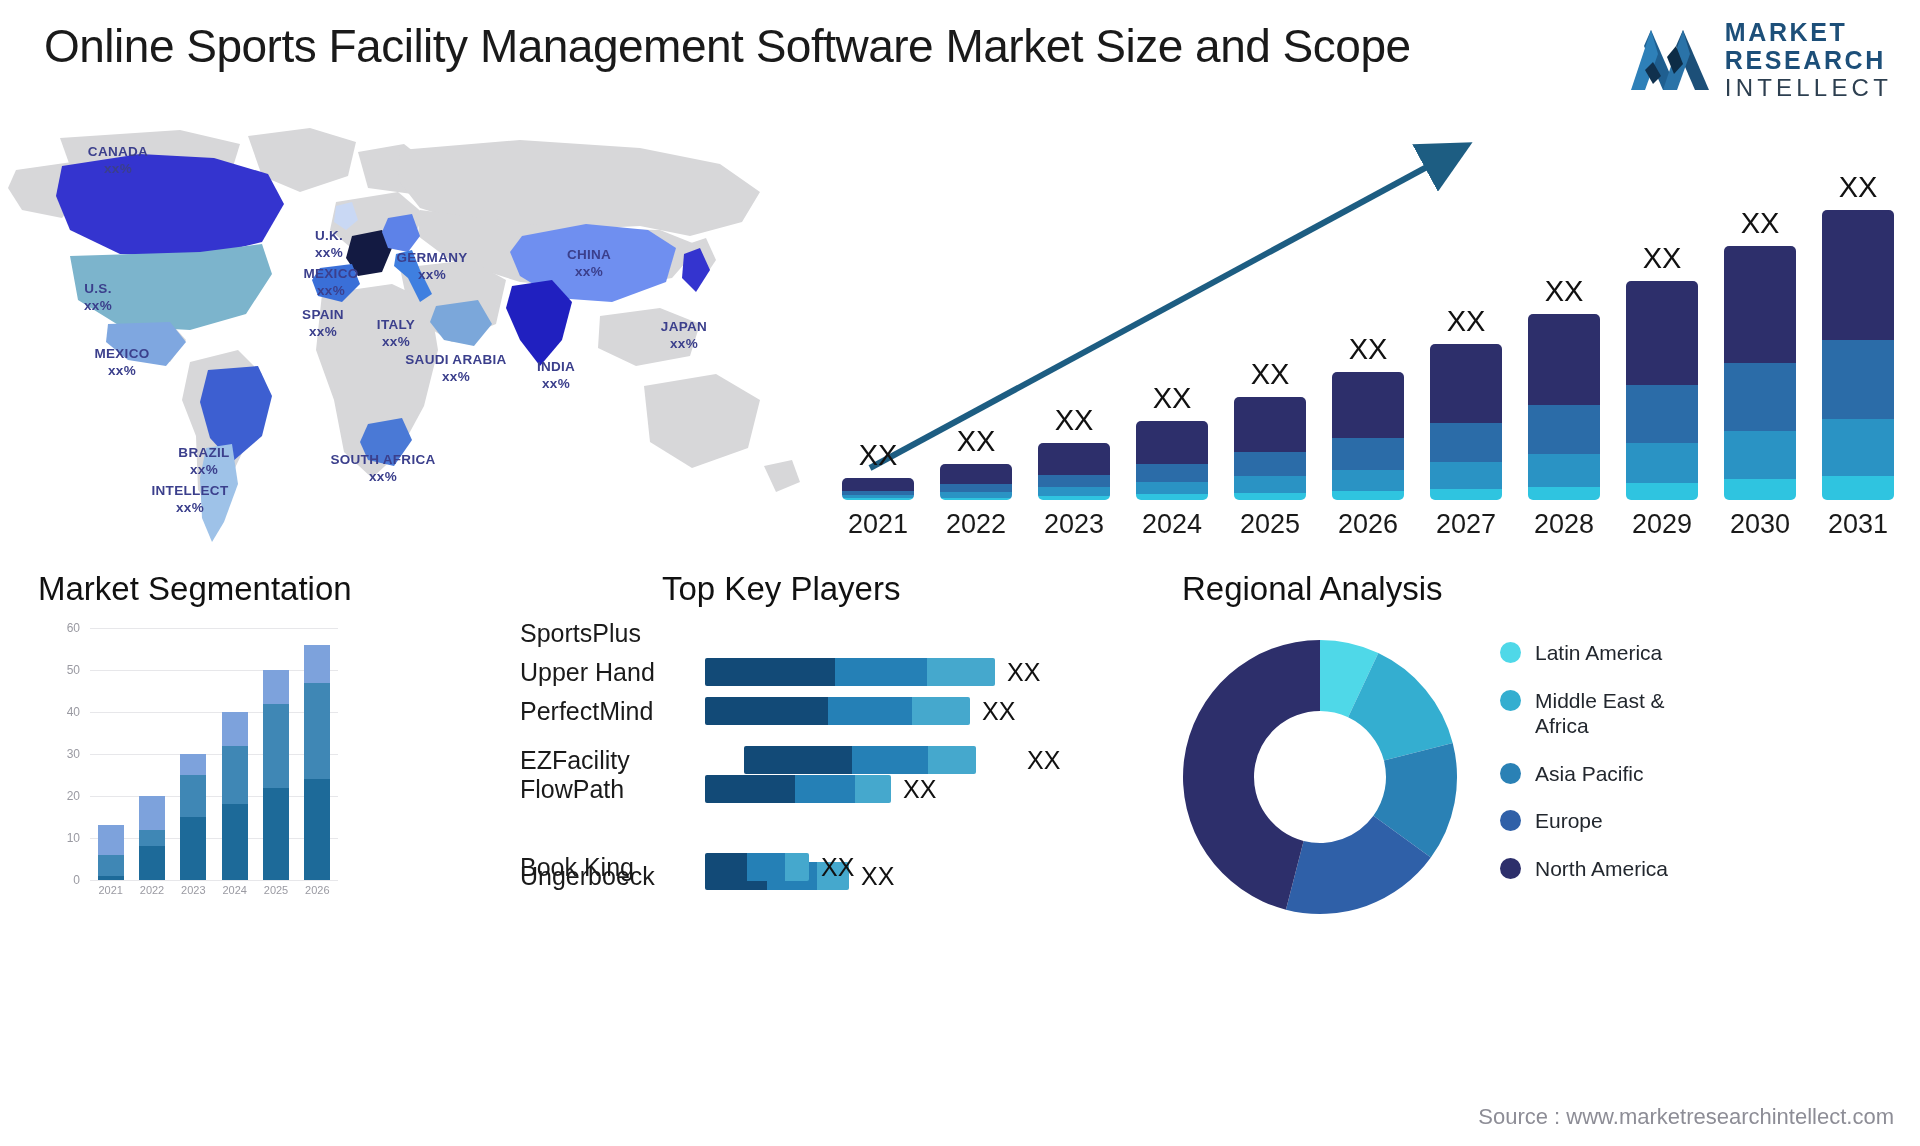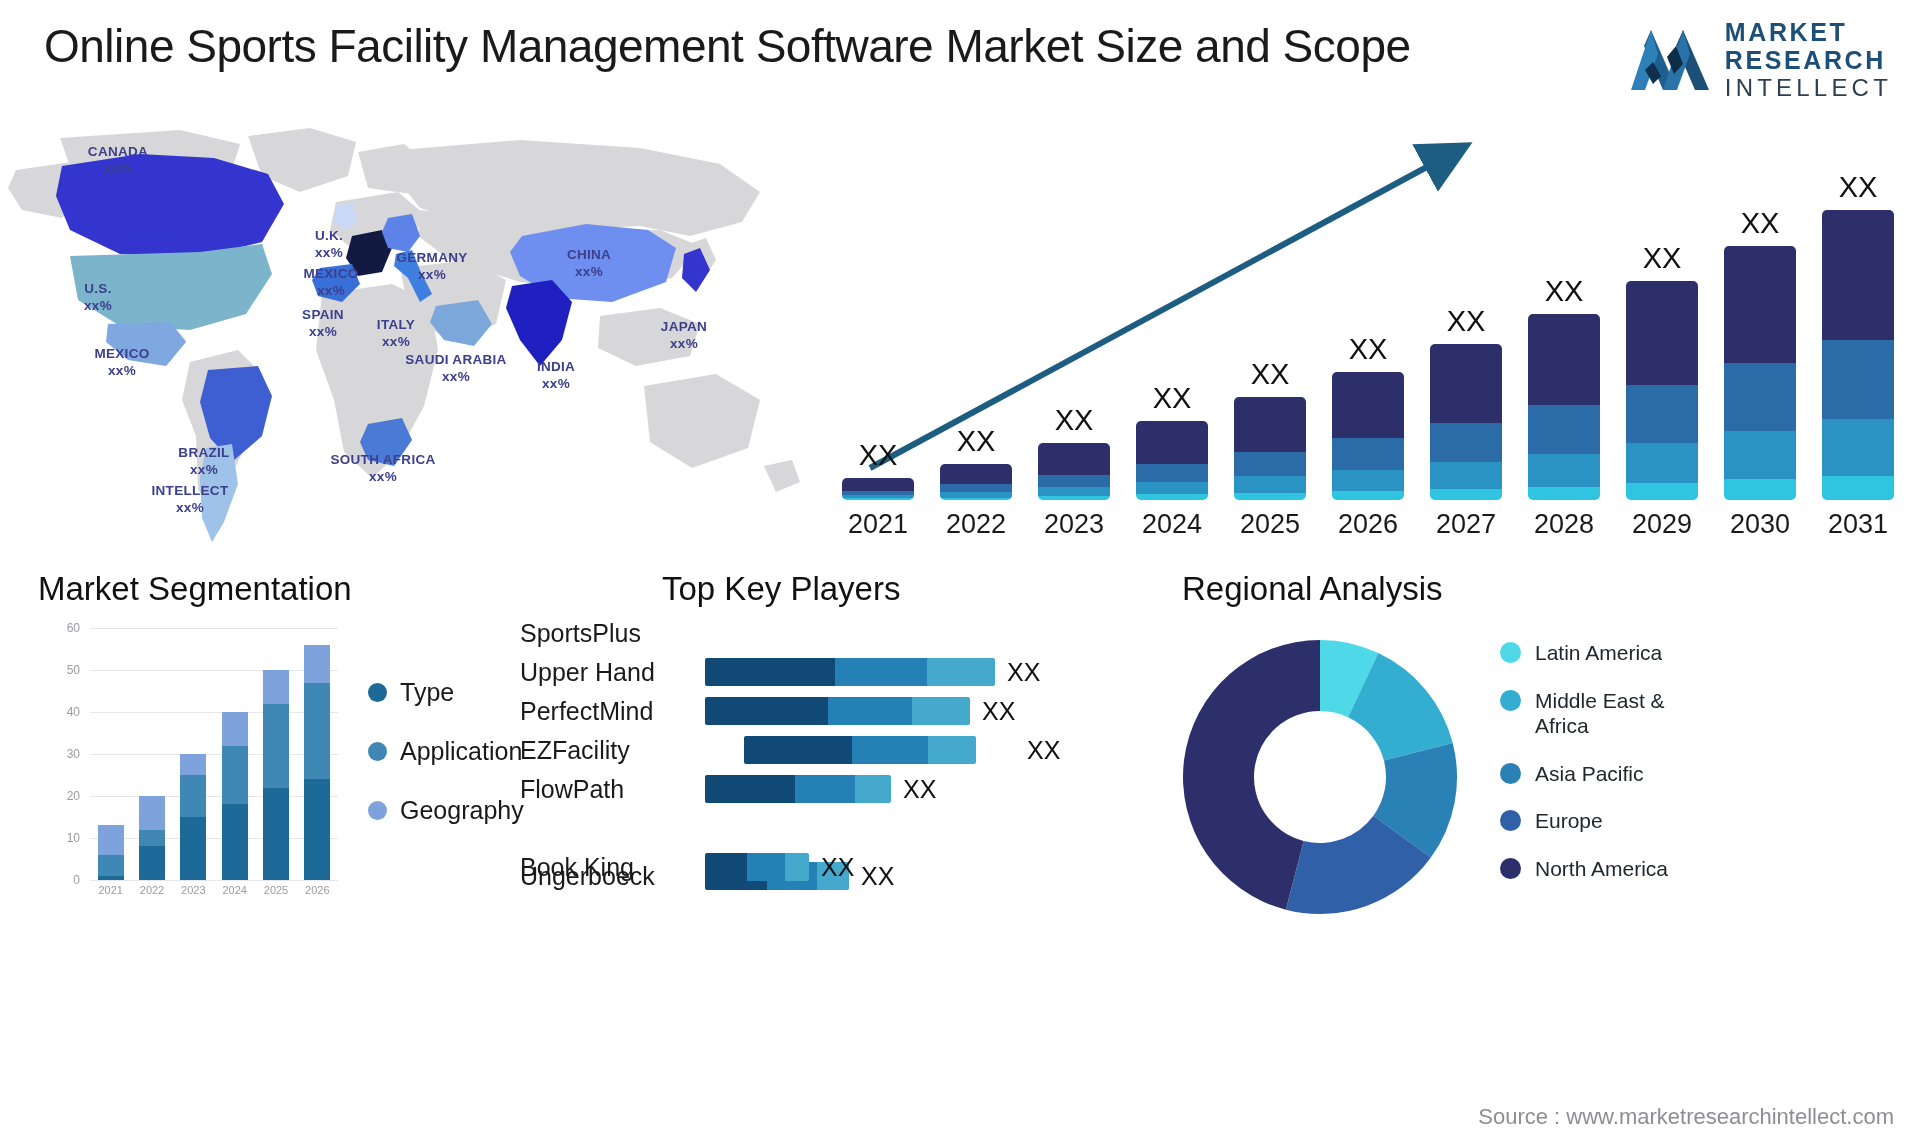--- a/index.html
+++ b/index.html
@@ -390,34 +390,20 @@
         <div class="seg-seg" style="background: rgb(29, 106, 153); height: 44%;"></div>
       </div>
       <div class="seg-xtick" style="left: 186px;">2025</div>
       <div class="seg-bar" style="left: 214.333px; height: 235.2px;">
         <div class="seg-seg" style="background: rgb(125, 162, 220); height: 16.0714%;"></div>
         <div class="seg-seg" style="background: rgb(63, 135, 181); height: 41.0714%;"></div>
         <div class="seg-seg" style="background: rgb(29, 106, 153); height: 42.8571%;"></div>
       </div>
       <div class="seg-xtick" style="left: 227.333px;">2026</div>
     </div>
-  <div id="seg-legend">
-      <div class="seg-li">
-        <span class="seg-dot" style="background: rgb(29, 106, 153);"></span>
-        <span class="seg-lbl">Type</span>
-      </div>
-      <div class="seg-li">
-        <span class="seg-dot" style="background: rgb(63, 135, 181);"></span>
-        <span class="seg-lbl">Application</span>
-      </div>
-      <div class="seg-li">
-        <span class="seg-dot" style="background: rgb(125, 162, 220);"></span>
-        <span class="seg-lbl">Geography</span>
-      </div>
-    </div>
 </div>
 
 <div id="players-panel">
   <div class="sec-title" style="left:142px;top:0;">Top Key Players</div>
   <div id="players-rows">
       <div class="pl-row" style="top: 48px;">
         <div class="pl-name">SportsPlus</div>
       </div>
       <div class="pl-row" style="top: 87px;">
         <div class="pl-name">Upper Hand</div>
@@ -430,21 +416,21 @@
       </div>
       <div class="pl-row" style="top: 126px;">
         <div class="pl-name">PerfectMind</div>
         <div class="pl-bar" style="width: 265px;">
           <div class="pl-seg" style="background: rgb(18, 74, 119); width: 46.4151%;"></div>
           <div class="pl-seg" style="background: rgb(37, 128, 182); width: 31.6981%;"></div>
           <div class="pl-seg" style="background: rgb(69, 168, 205); width: 21.8868%;"></div>
         </div>
         <div class="pl-xx">XX</div>
       </div>
-      <div class="pl-row" style="top: 165px; gap: 39px;">
+      <div class="pl-row" style="top: 175px; gap: 39px;">
         <div class="pl-name">EZFacility</div>
         <div class="pl-bar" style="width: 232px;">
           <div class="pl-seg" style="background: rgb(18, 74, 119); width: 46.5517%;"></div>
           <div class="pl-seg" style="background: rgb(37, 128, 182); width: 32.7586%;"></div>
           <div class="pl-seg" style="background: rgb(69, 168, 205); width: 20.6897%;"></div>
         </div>
         <div class="pl-xx">XX</div>
       </div>
       <div class="pl-row" style="top: 204px;">
         <div class="pl-name">FlowPath</div>

